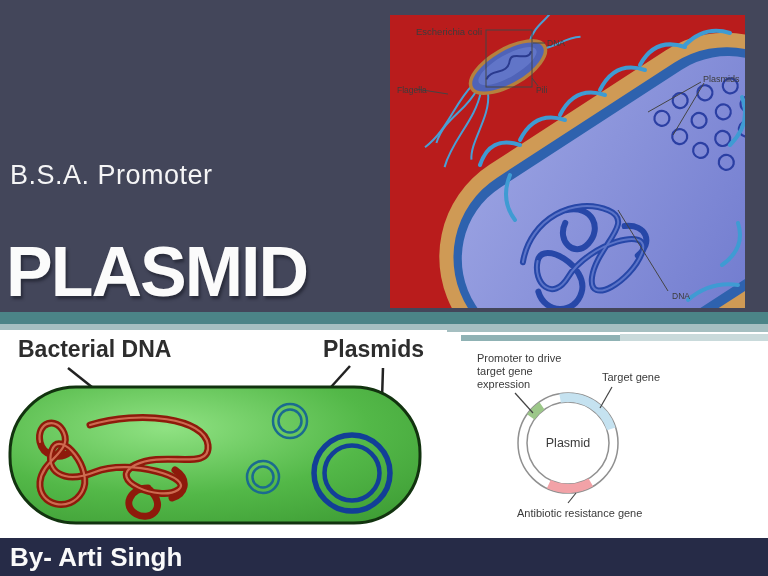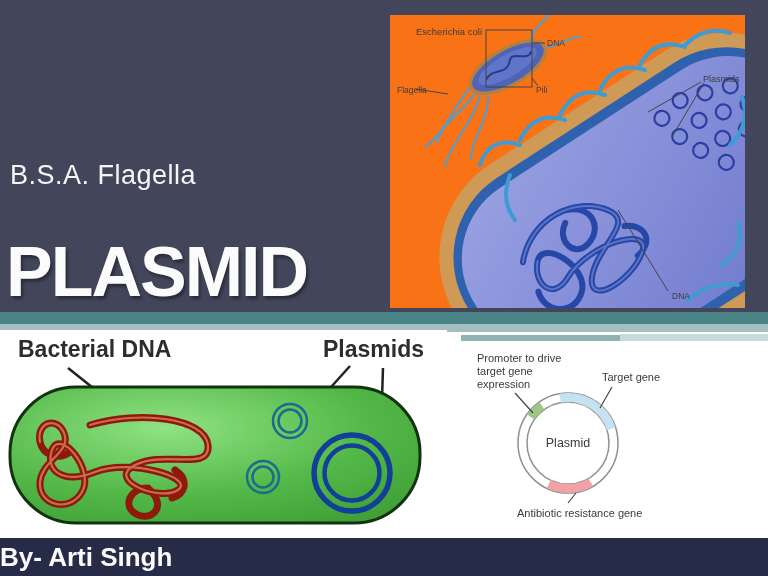--- a/index.html
+++ b/index.html
@@ -17,44 +17,44 @@
   }
   .band{left:0;width:768px;}
   #band-dark{top:312px;height:12px;background:#4b8487;}
   #band-sage{top:324px;height:8px;background:#a5bfc1;}
   #lower-panel{left:0;top:332px;width:768px;height:206px;background:#ffffff;}
   .stripe{height:6px;}
   #stripe-light{left:620px;top:334px;width:148px;height:7px;background:#c9dadb;}
   #stripe-med{left:461px;top:335px;width:159px;background:#8fb2b4;}
   #stripe-line1{left:461px;top:345px;width:159px;height:3px;background:#84abad;}
   #stripe-line2{left:461px;top:351px;width:159px;height:3px;background:#84abad;}
-  #ecoli-figure{left:390px;top:15px;width:355px;height:293px;background:#f97316;}
+  #ecoli-figure{left:390px;top:15px;width:355px;height:293px;background:#b91c1c;}
   #cell-figure{left:0px;top:330px;width:447px;height:208px;}
   #map-figure{left:430px;top:341px;width:313px;height:192px;}
   #footer-bar{
     left:0;top:538px;width:768px;height:38px;background:#262b47;
     display:flex;align-items:center;
   }
-  #footer-text{color:#fafafa;font-size:26px;font-weight:bold;}
+  #footer-text{color:#fafafa;font-size:26px;font-weight:bold;padding-left:10px;}
   svg text{font-family:"Liberation Sans",sans-serif;}
 </style>
 </head>
 <body>
 
 <div id="slide">
 
   <div class="abs band" id="band-dark"></div>
   <div class="abs band" id="band-sage"></div>
   <div class="abs" id="lower-panel"></div>
   <div class="abs stripe" id="stripe-light"></div>
   <div class="abs stripe" id="stripe-med"></div>
   <div class="abs" id="stripe-line1"></div>
   <div class="abs" id="stripe-line2"></div>
 
-  <div class="abs" id="subtitle">B.S.A. Flagella</div>
+  <div class="abs" id="subtitle">B.S.A. Promoter</div>
   <div class="abs" id="title">PLASMID</div>
 
   <div class="abs" id="ecoli-figure">
     <svg width="355" height="293" viewBox="0 0 355 293">
       <defs>
         <linearGradient id="purpGrad" x1="0" y1="0" x2="1" y2="1">
           <stop offset="0" stop-color="#9aa2e2"></stop>
           <stop offset="1" stop-color="#6b76cc"></stop>
         </linearGradient>
       </defs>

